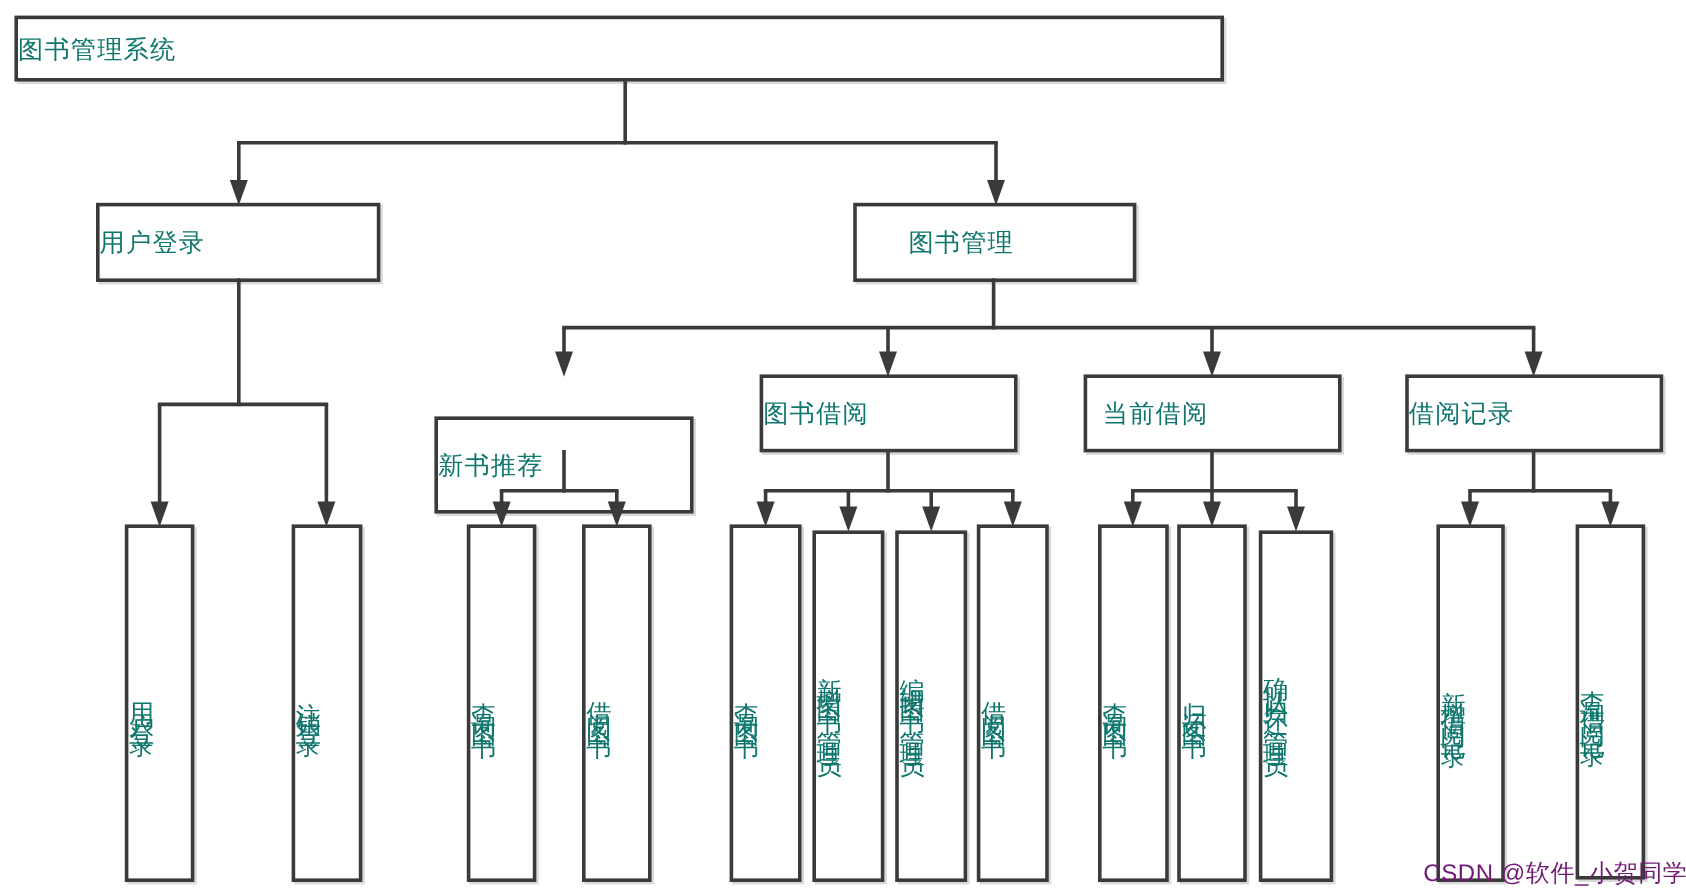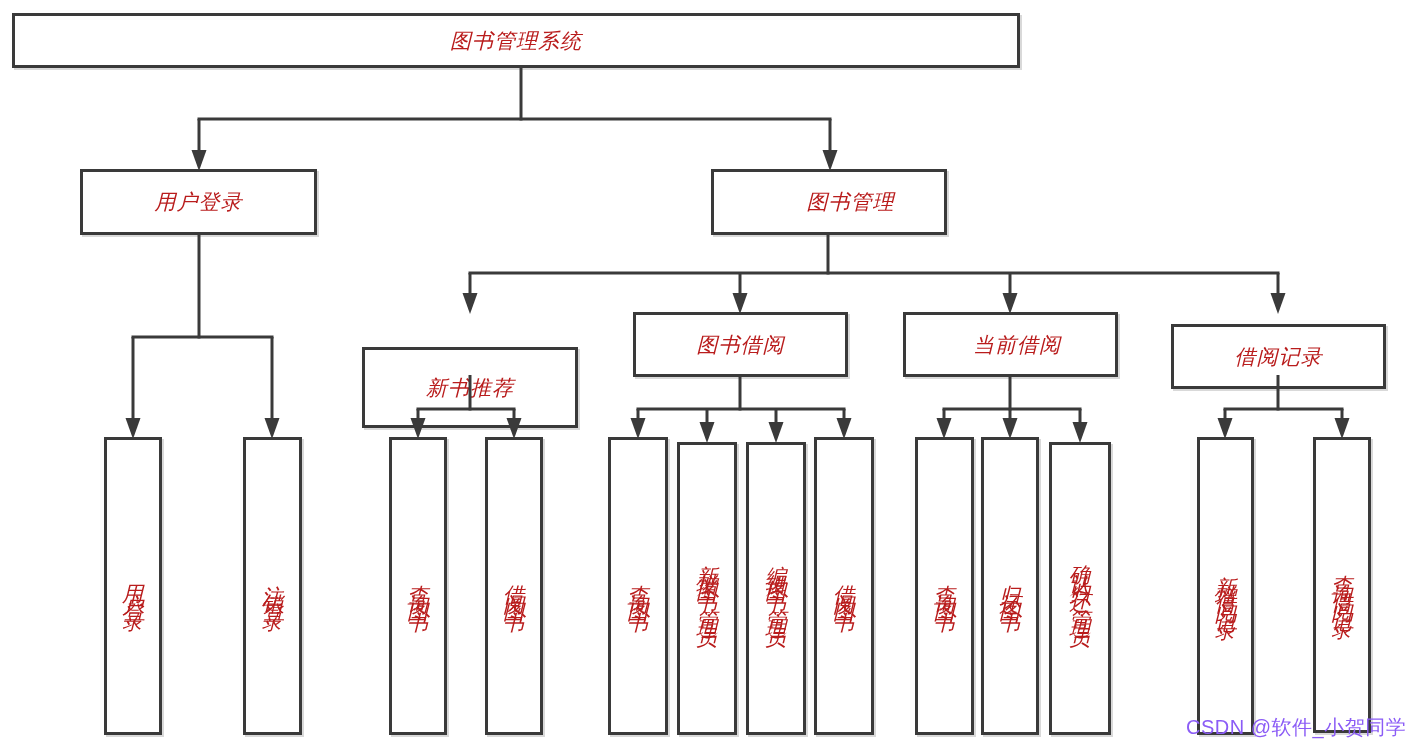--- a/index.html
+++ b/index.html
@@ -16,24 +16,23 @@
     overflow: hidden;
   }
   .node {
     position: absolute;
     box-sizing: border-box;
     background: #ffffff;
     border: 3px solid #3a3a3a;
     box-shadow: 2px 2px 0 rgba(120,120,120,0.28);
     display: flex;
     align-items: center;
-    justify-content: center;
-    color: #b91c1c;
+    justify-content: flex-start;
+    color: #0f766e;
     z-index: 1;
-    font-style: italic;
   }
   .hlabel {
     font-size: 21px;
     letter-spacing: 1px;
     white-space: nowrap;
   }
   .vlabel {
     writing-mode: vertical-rl;
     text-orientation: mixed;
     font-size: 21px;
@@ -49,21 +48,21 @@
     z-index: 2;
     pointer-events: none;
   }
   svg.connectors line { stroke: #3a3a3a; stroke-width: 3; }
   svg.connectors polygon { fill: #3a3a3a; }
   .watermark {
     position: absolute;
     left: 1186px;
     top: 714px;
     font-size: 20px;
-    color: #8b5cf6;
+    color: #701a75;
     letter-spacing: 0.5px;
     white-space: nowrap;
     z-index: 10;
   }
 </style>
 </head>
 <body>
 
 <div class="canvas">
 
@@ -156,21 +155,21 @@
 
   <div class="node" style="left:362px; top:324px; width:216px; height:81px;margin-top:23px;">
     <span class="hlabel">新书推荐</span>
   </div>
   <div class="node" style="left:633px; top:312px; width:215px; height:65px;">
     <span class="hlabel">图书借阅</span>
   </div>
   <div class="node" style="left:903px; top:312px; width:215px; height:65px;padding-left:13px;">
     <span class="hlabel">当前借阅</span>
   </div>
-  <div class="node" style="left:1171px; top:324px; width:215px; height:65px;">
+  <div class="node" style="left:1171px; top:312px; width:215px; height:65px;">
     <span class="hlabel">借阅记录</span>
   </div>
 
   <div class="node" style="left:104px; top:437px; width:58px; height:298px;">
     <span class="vlabel">用户登录</span>
   </div>
   <div class="node" style="left:243px; top:437px; width:59px; height:298px;">
     <span class="vlabel">注销登录</span>
   </div>
   <div class="node" style="left:389px; top:437px; width:58px; height:298px;">

